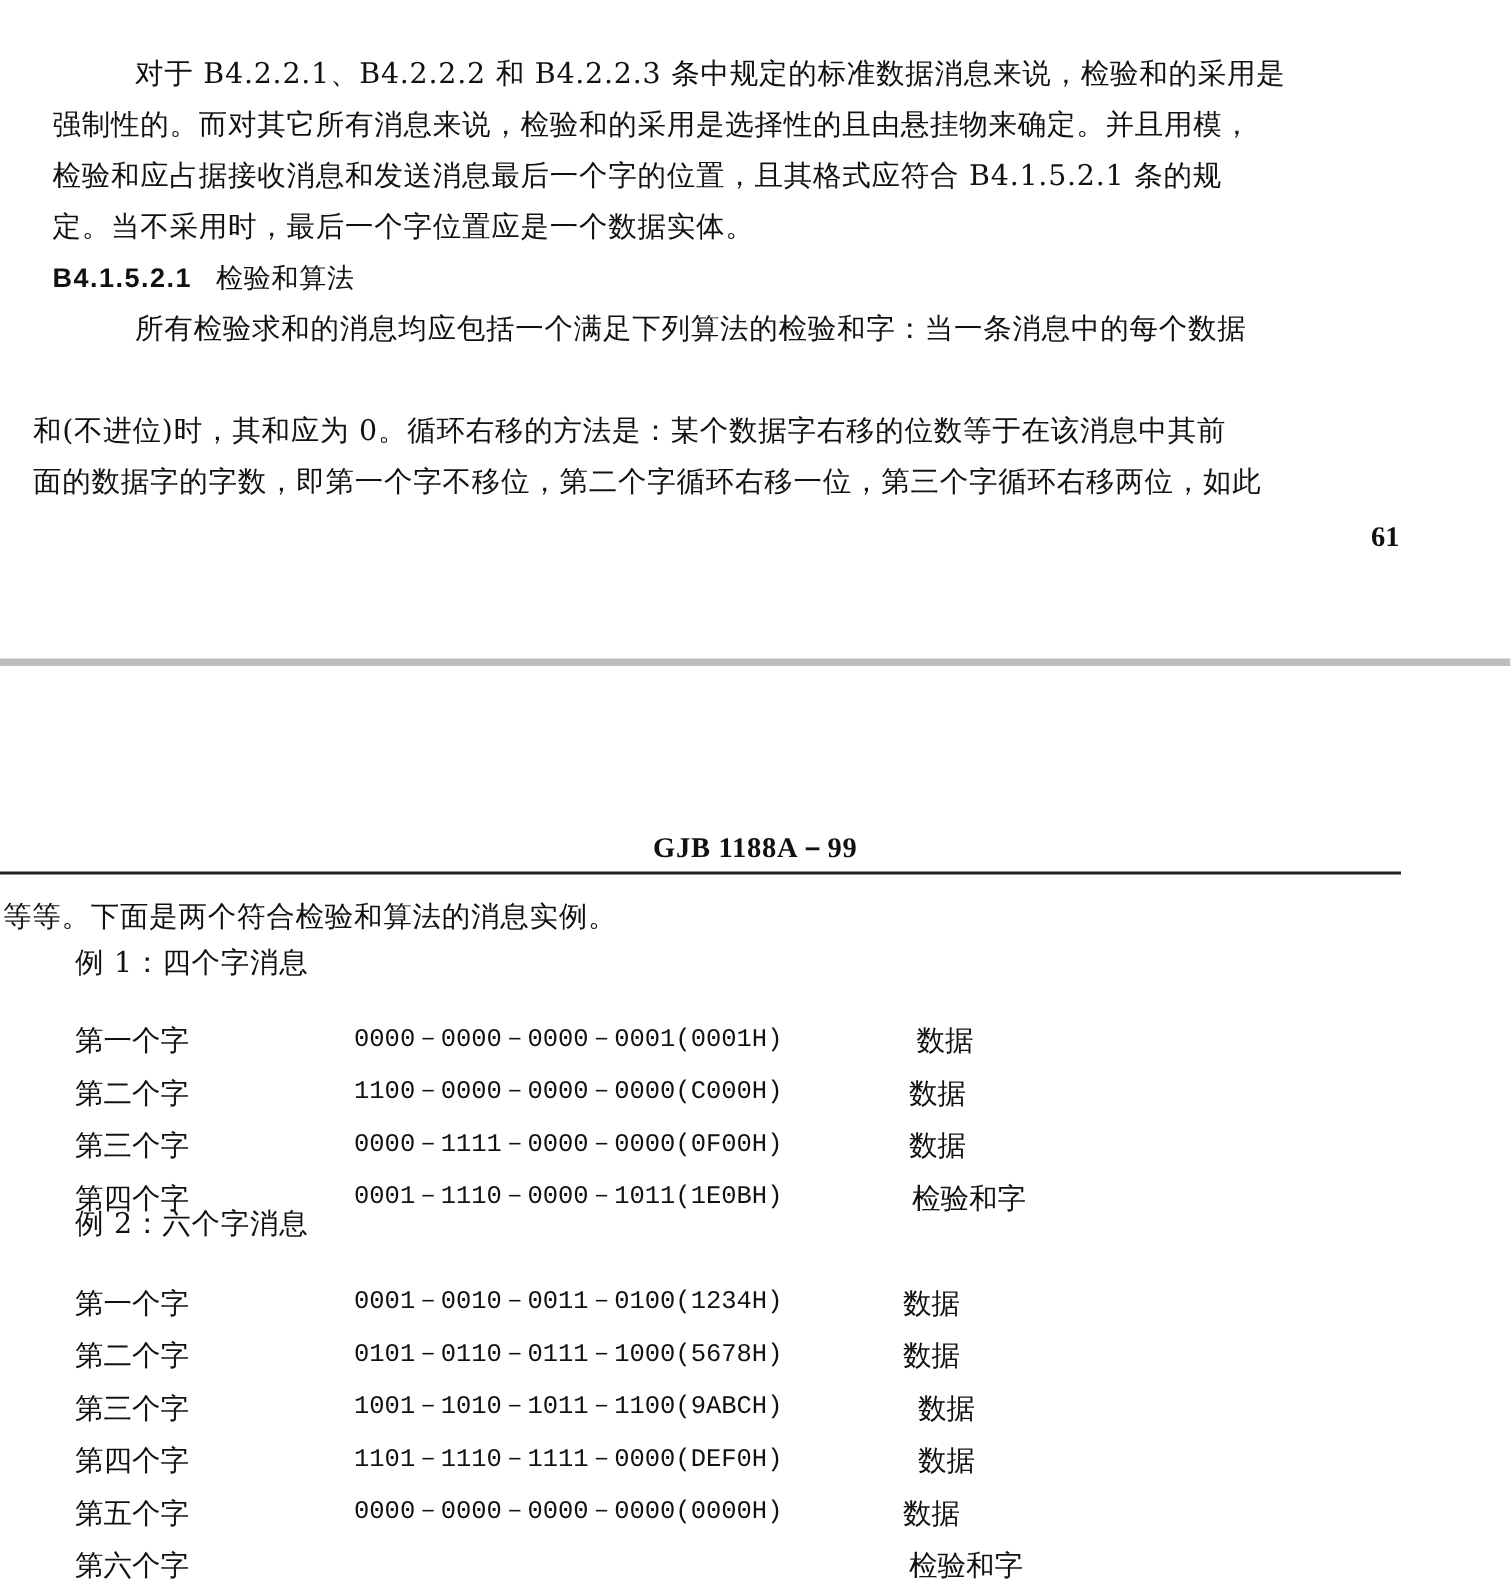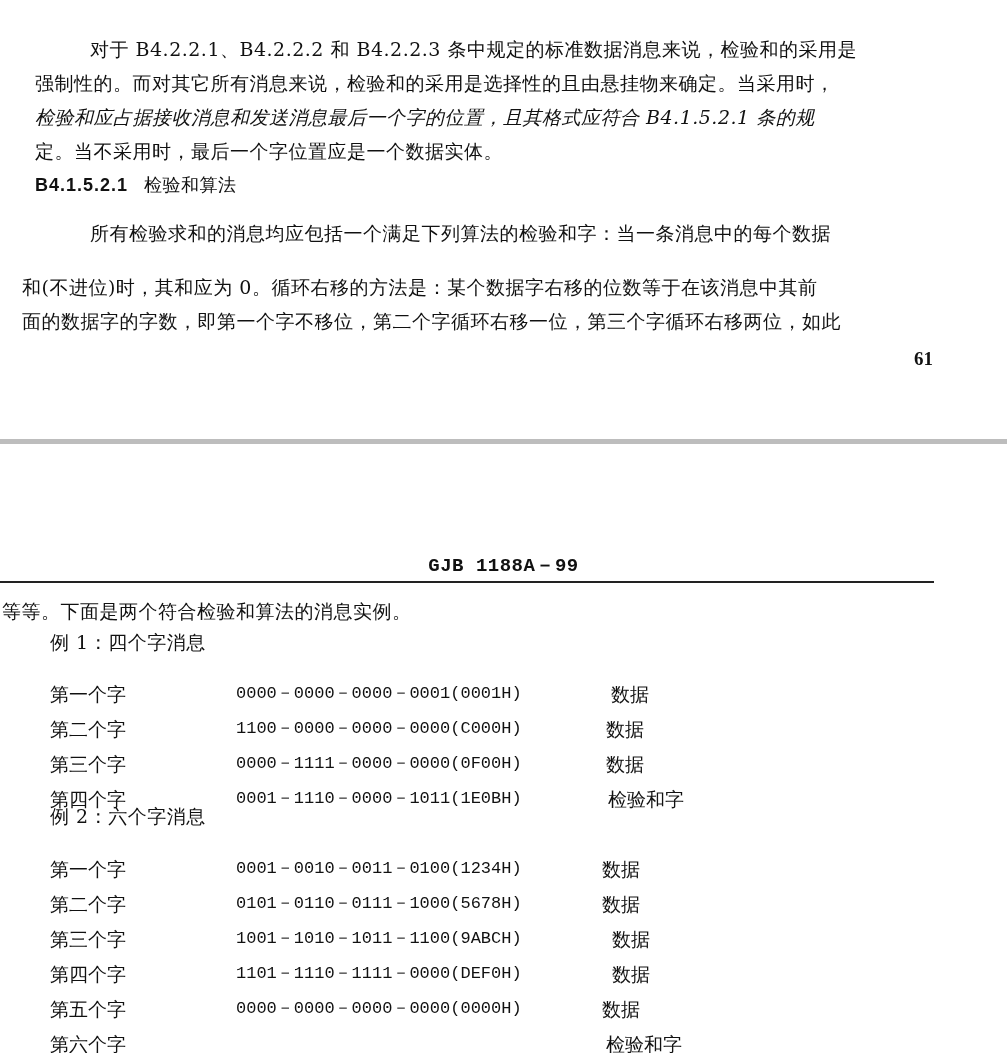--- a/index.html
+++ b/index.html
@@ -17,46 +17,46 @@
 
     .page-number { position: absolute; left: 914px; top: 348px; font-family: "Liberation Serif", serif; font-weight: bold; font-size: 19px; }
 
     .page-separator {
       position: absolute; left: 0; top: 439px; width: 1007px; height: 5px;
       background: #bdbdbd;
     }
 
     .running-header {
       position: absolute; left: 0; width: 1007px; top: 106px; text-align: center;
-      font-family: Liberation Mono, monospace; font-weight: bold; font-size: 19px; letter-spacing: 0.5px;
+      font-family: Liberation Serif, serif; font-weight: bold; font-size: 19px; letter-spacing: 0.5px;
     }
     .header-rule {
       position: absolute; left: 0; top: 135px; width: 934px; height: 2px; background: #222;
     }
 
     .row { position: absolute; left: 0; height: 30px; width: 1007px; font-size: 19px; line-height: 30px; margin-top: 18px; }
     .row .word { position: absolute; left: 35px; white-space: nowrap; }
     .row .bits { position: absolute; left: 164px; white-space: nowrap; font-family: Liberation Mono, monospace; font-size: 17px; }
     .row .type { position: absolute; white-space: nowrap; }
   </style>
 </head>
 <body>
 
 <div class="page-top">
 
   <div class="line" style="left:90px; top:36px;">对于 B4.2.2.1、B4.2.2.2 和 B4.2.2.3 条中规定的标准数据消息来说，检验和的采用是</div>
-  <div class="line" style="left:35px; top:70px;">强制性的。而对其它所有消息来说，检验和的采用是选择性的且由悬挂物来确定。当采用时，</div>
-  <div class="line" style="left:35px; top:104px;font-style:italic;">检验和应占据接收消息和发送消息最后一个字的位置，且其格式应符合 B4.1.5.2.1 条的规</div>
+  <div class="line" style="left:35px; top:70px;">强制性的。而对其它所有消息来说，检验和的采用是选择性的且由悬挂物来确定。并且用模，</div>
+  <div class="line" style="left:35px; top:104px;">检验和应占据接收消息和发送消息最后一个字的位置，且其格式应符合 B4.1.5.2.1 条的规</div>
   <div class="line" style="left:35px; top:138px;">定。当不采用时，最后一个字位置应是一个数据实体。</div>
 
   <div class="line heading" style="left:35px; top:172px;">
     <span class="num">B4.1.5.2.1</span><span>检验和算法</span>
   </div>
 
-  <div class="line" style="left:90px; top:206px;margin-top:14px;">所有检验求和的消息均应包括一个满足下列算法的检验和字：当一条消息中的每个数据</div>
+  <div class="line" style="left:90px; top:206px;">所有检验求和的消息均应包括一个满足下列算法的检验和字：当一条消息中的每个数据</div>
   <div class="line" style="left:22px; top:274px;">和(不进位)时，其和应为 0。循环右移的方法是：某个数据字右移的位数等于在该消息中其前</div>
   <div class="line" style="left:22px; top:308px;text-align:center;">面的数据字的字数，即第一个字不移位，第二个字循环右移一位，第三个字循环右移两位，如此</div>
 
   <div class="page-number">61</div>
 </div>
 
 <div class="page-separator"></div>
 
 <div class="page-bottom">
   <div class="running-header">GJB 1188A－99</div>

